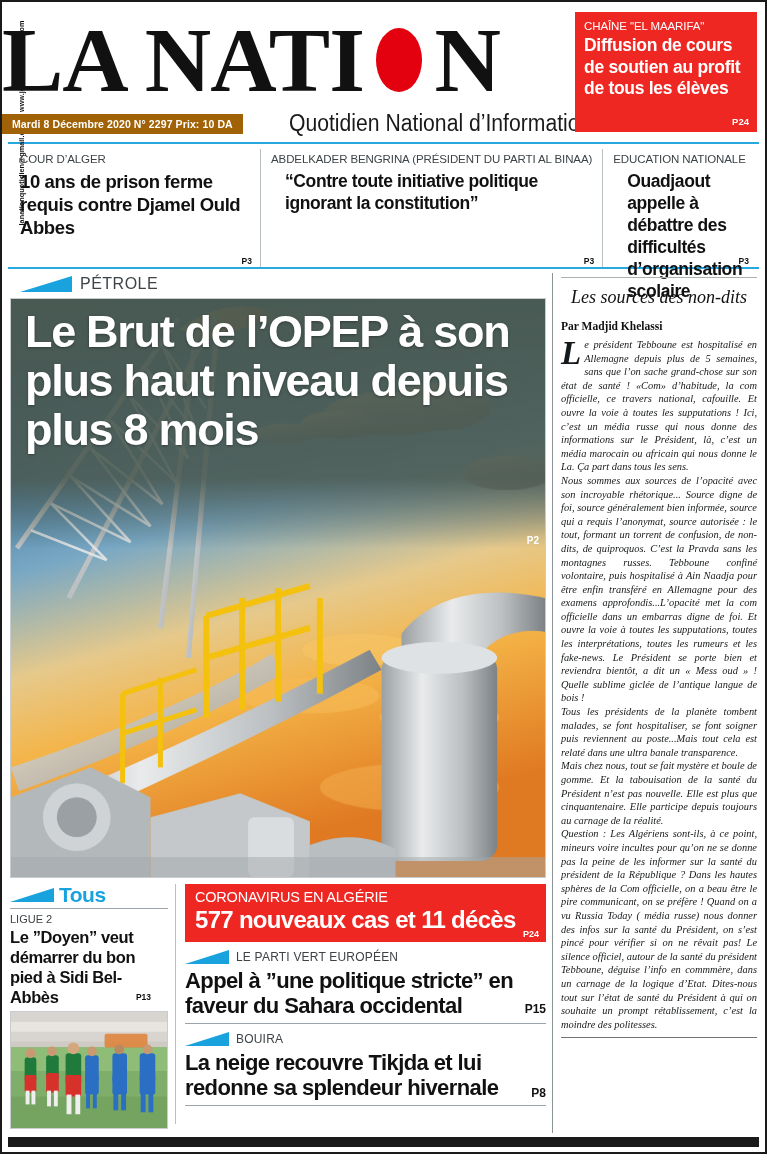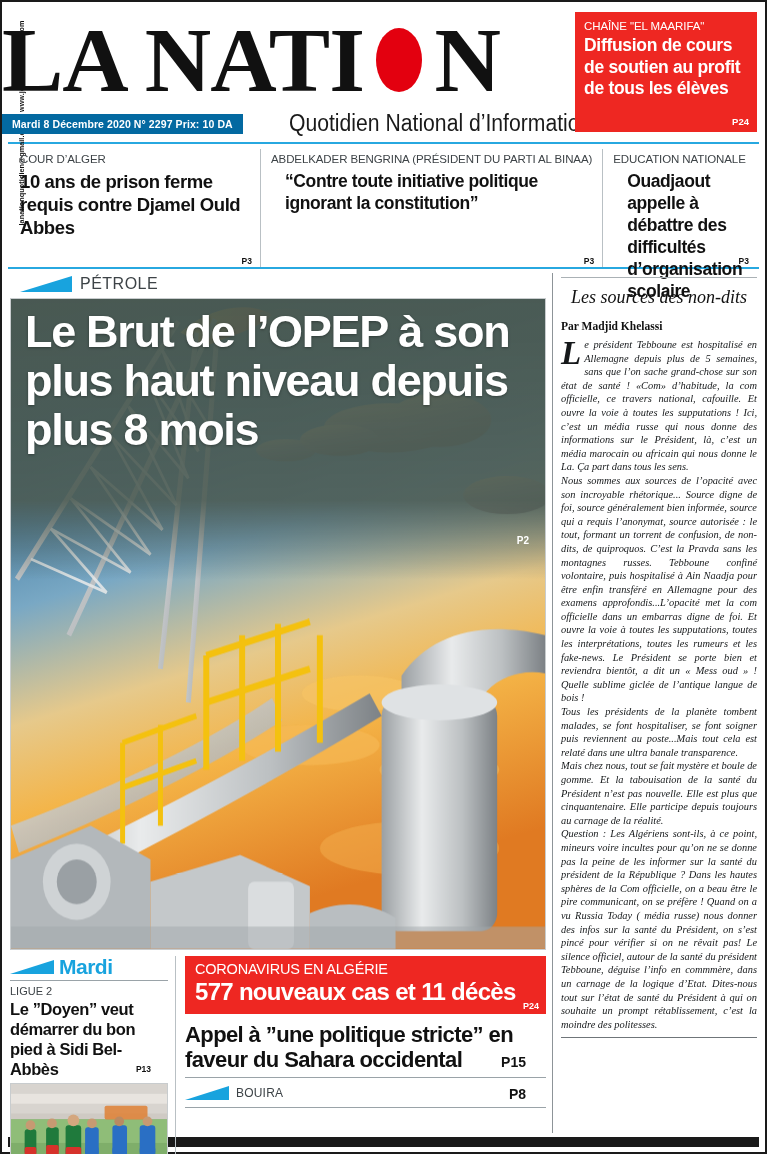--- a/index.html
+++ b/index.html
@@ -64,21 +64,21 @@
     border-radius: 50%;
     background: #E3000F;
   }
   .strap-row {
     position: relative;
     display: flex;
     align-items: center;
     margin-top: 2px;
   }
   .datebar {
-    background: #0369a1;
+    background: #a16207;
     color: #ffffff;
     font-size: 10.5px;
     font-weight: 700;
     padding: 4px 10px 4px 10px;
     white-space: nowrap;
     letter-spacing: .1px;
   }
   .tagline {
     font-family: "Liberation Sans", sans-serif;
     font-size: 23px;
@@ -192,40 +192,40 @@
   }
   .tri.sm { width: 44px; height: 14px; }
   .lead-kicker {
     font-size: 16px;
     color: #3d4347;
     letter-spacing: .5px;
     font-weight: 400;
   }
   .lead-photo {
     position: relative;
-    height: 652px;
+    height: 580px;
     margin-top: 3px;
     overflow: hidden;
     border: 1px solid #c8ccce;
   }
   .lead-photo svg { display: block; width: 100%; height: 100%; }
   .lead-headline {
     position: absolute;
     left: 0; top: 0; right: 0;
     padding: 8px 14px 18px 14px;
     color: #ffffff;
     font-size: 45px;
     font-weight: 700;
     line-height: 49px;
     letter-spacing: -1.3px;
     text-shadow: 0 1px 3px rgba(0,0,0,.35);
   }
   .lead-page {
     position: absolute;
-    right: 16px; top: 236px;
+    right: 6px; top: 236px;
     color: #ffffff;
     font-size: 10px;
     font-weight: 700;
   }
 
   
   .bottom-grid {
     display: flex;
     margin-top: 6px;
     height: 240px;
@@ -278,21 +278,21 @@
 
   .sub-item { position: relative; padding-top: 6px; }
   .sub-head { display: flex; align-items: center; gap: 7px; height: 18px; }
   .sub-kicker { font-size: 12px; color: #3d4347; letter-spacing: .2px; }
   .sub-title {
     margin-top: 2px;
     font-size: 22px; font-weight: 700; line-height: 25px;
     color: #111; letter-spacing: -.6px;
   }
   .sub-rule { height: 1px; background: #9aa3a8; margin-top: 5px; }
-  .sub-page { position: absolute; right: 20px; font-size: 14px; font-weight: 700; color: #111; }
+  .sub-page { position: absolute; right: 0; font-size: 12px; font-weight: 700; color: #111; }
 
   
   .envrac-head {
     display: flex; align-items: center; justify-content: center;
     gap: 4px; margin-top: 2px;
   }
   .bars { display: flex; gap: 2px; }
   .bars i { display: block; width: 3px; height: 15px; background: #8ED2F2; }
   .envrac-title {
     color: #18A3DE;
@@ -521,21 +521,21 @@
 
         <div class="lead-headline">Le Brut de l’OPEP à son plus haut niveau depuis plus 8 mois</div>
         <div class="lead-page">P2</div>
       </div>
 
       <div class="bottom-grid">
 
         <div class="sport-col">
           <div class="sport-head">
             <span class="tri sm"></span>
-            <span class="sport-label">Mardi</span>
+            <span class="sport-label">Tous</span>
           </div>
           <div class="sport-rule"></div>
           <div class="sport-kicker">LIGUE 2</div>
           <div class="sport-title">Le ”Doyen” veut démarrer du bon pied à Sidi Bel-Abbès</div>
           <div class="pagenum" style="right:24px; top:108px;">P13</div>
 
           <div class="sport-photo">
             <svg viewBox="0 0 160 118" preserveAspectRatio="none">
               <rect x="0" y="0" width="160" height="34" fill="#d8d4cf"></rect>
               <rect x="0" y="10" width="160" height="10" fill="#e8e4df"></rect>
@@ -594,30 +594,35 @@
 
         <div class="news-col">
 
           <div class="covid">
             <div class="covid-kicker">CORONAVIRUS EN ALGÉRIE</div>
             <div class="covid-title">577 nouveaux cas et 11 décès</div>
             <div class="covid-page">P24</div>
           </div>
 
           <div class="sub-item">
+            <div class="sub-head">
+              <span class="tri sm"></span>
+              <span class="sub-kicker">LE PARTI VERT EUROPÉEN</span>
+            </div>
             <div class="sub-title">Appel à ”une politique stricte” en faveur du Sahara occidental</div>
             <div class="sub-page" style="bottom:8px;">P15</div>
             <div class="sub-rule"></div>
           </div>
 
           <div class="sub-item">
             <div class="sub-head">
               <span class="tri sm"></span>
               <span class="sub-kicker">BOUIRA</span>
             </div>
+            <div class="sub-title">La neige recouvre Tikjda et lui redonne sa splendeur hivernale</div>
             <div class="sub-page" style="bottom:6px;">P8</div>
             <div class="sub-rule"></div>
           </div>
 
         </div>
       </div>
     </div>
 
     <div class="right-col">
       <div class="envrac-rule"></div>

